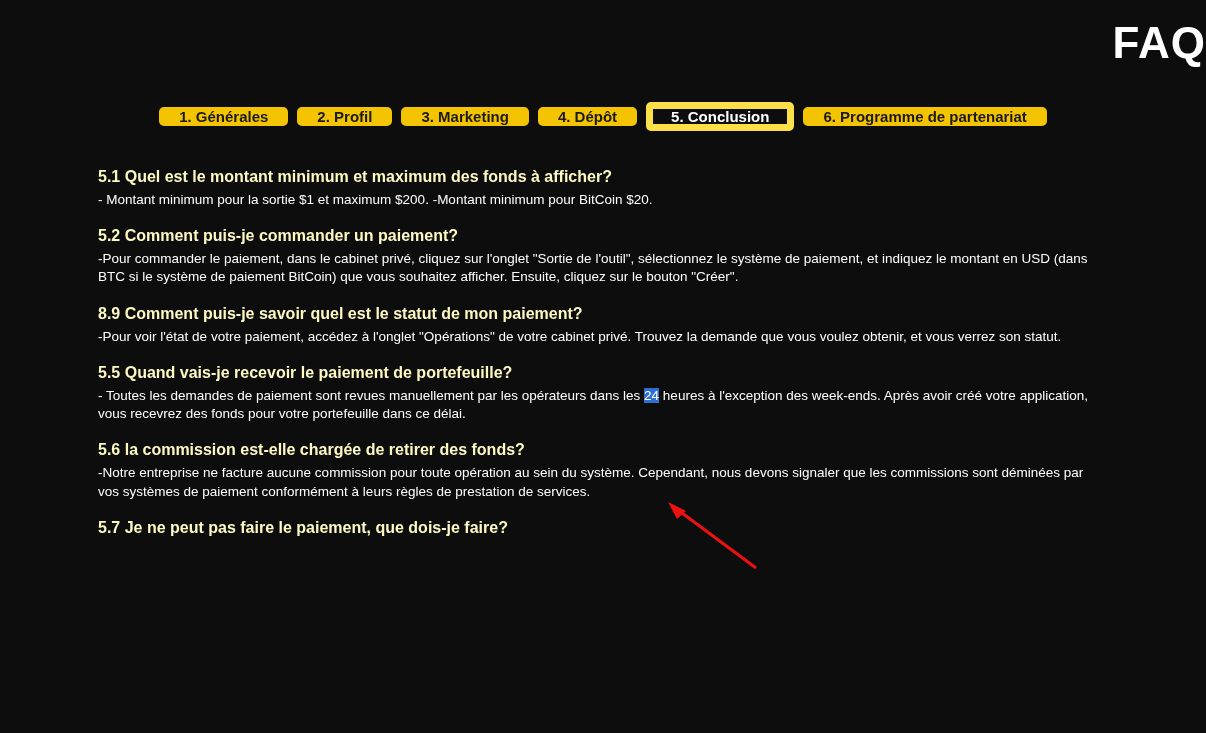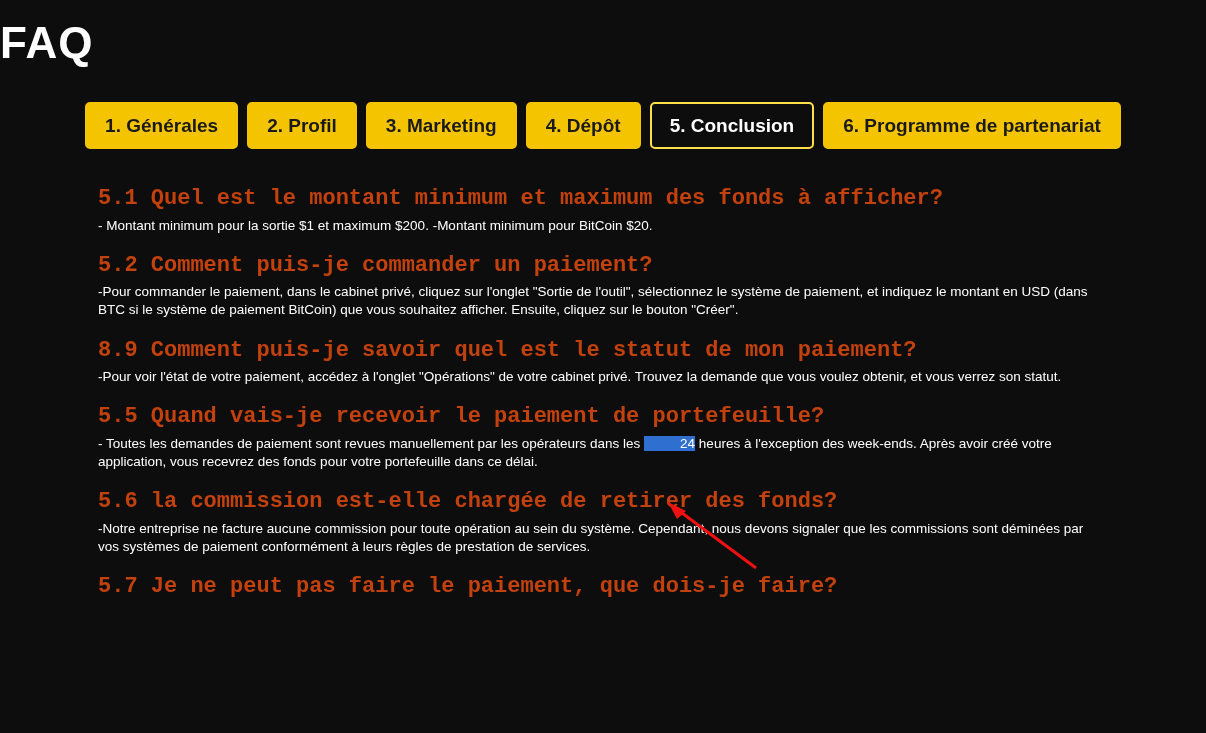--- a/index.html
+++ b/index.html
@@ -12,76 +12,74 @@
     overflow: hidden;
     font-family: "Liberation Sans", sans-serif;
   }
   #page {
     position: relative;
     width: 1206px;
     height: 733px;
     background: #0d0d0d;
   }
   .page-title {
-    text-align: left;
+    text-align: right;
     color: #ffffff;
     font-size: 44px;
     font-weight: bold;
     letter-spacing: 1px;
     margin: 10px 0 0 0;
     padding-top: 8px;
     font-family: "Liberation Sans", sans-serif;
   }
   .tabs {
     display: flex;
     justify-content: center;
     align-items: center;
     gap: 9px;
     margin-top: 34px;
   }
   .tab {
     background: #f5c400;
     color: #1a1a1a;
     font-weight: bold;
-    font-size: 19px;
-    padding: 12px 18px;
+    font-size: 15px;
+    padding: 0 18px;
     border-radius: 5px;
     border: 2px solid #f5c400;
     white-space: nowrap;
     cursor: pointer;
     line-height: 1;
   }
   .tab.active {
     background: #0d0d0d;
     color: #ffffff;
-    border: 2px solid #fde047;
+    border: 7px solid #fde047;
   }
   .content {
     margin: 36px auto 0 auto;
     width: 1010px;
   }
   .qa { margin-bottom: 17px; }
   .q {
-    color: #c2410c;
+    color: #fef9c3;
     font-weight: bold;
-    font-size: 22px;
+    font-size: 16px;
     margin: 0 0 4px 0;
     line-height: 1.25;
-    font-family: Liberation Mono, monospace;
   }
   .a {
     color: #ffffff;
     font-size: 13.5px;
     line-height: 1.35;
     margin: 0;
   }
   .hl {
     background: #2f6fd0;
     color: #ffffff;
-    padding-left: 36px;
   }
   .arrow-wrap {
     position: absolute;
     left: 664px;
     top: 492px;
     width: 100px;
     height: 72px;
     pointer-events: none;
   }
 </style>

